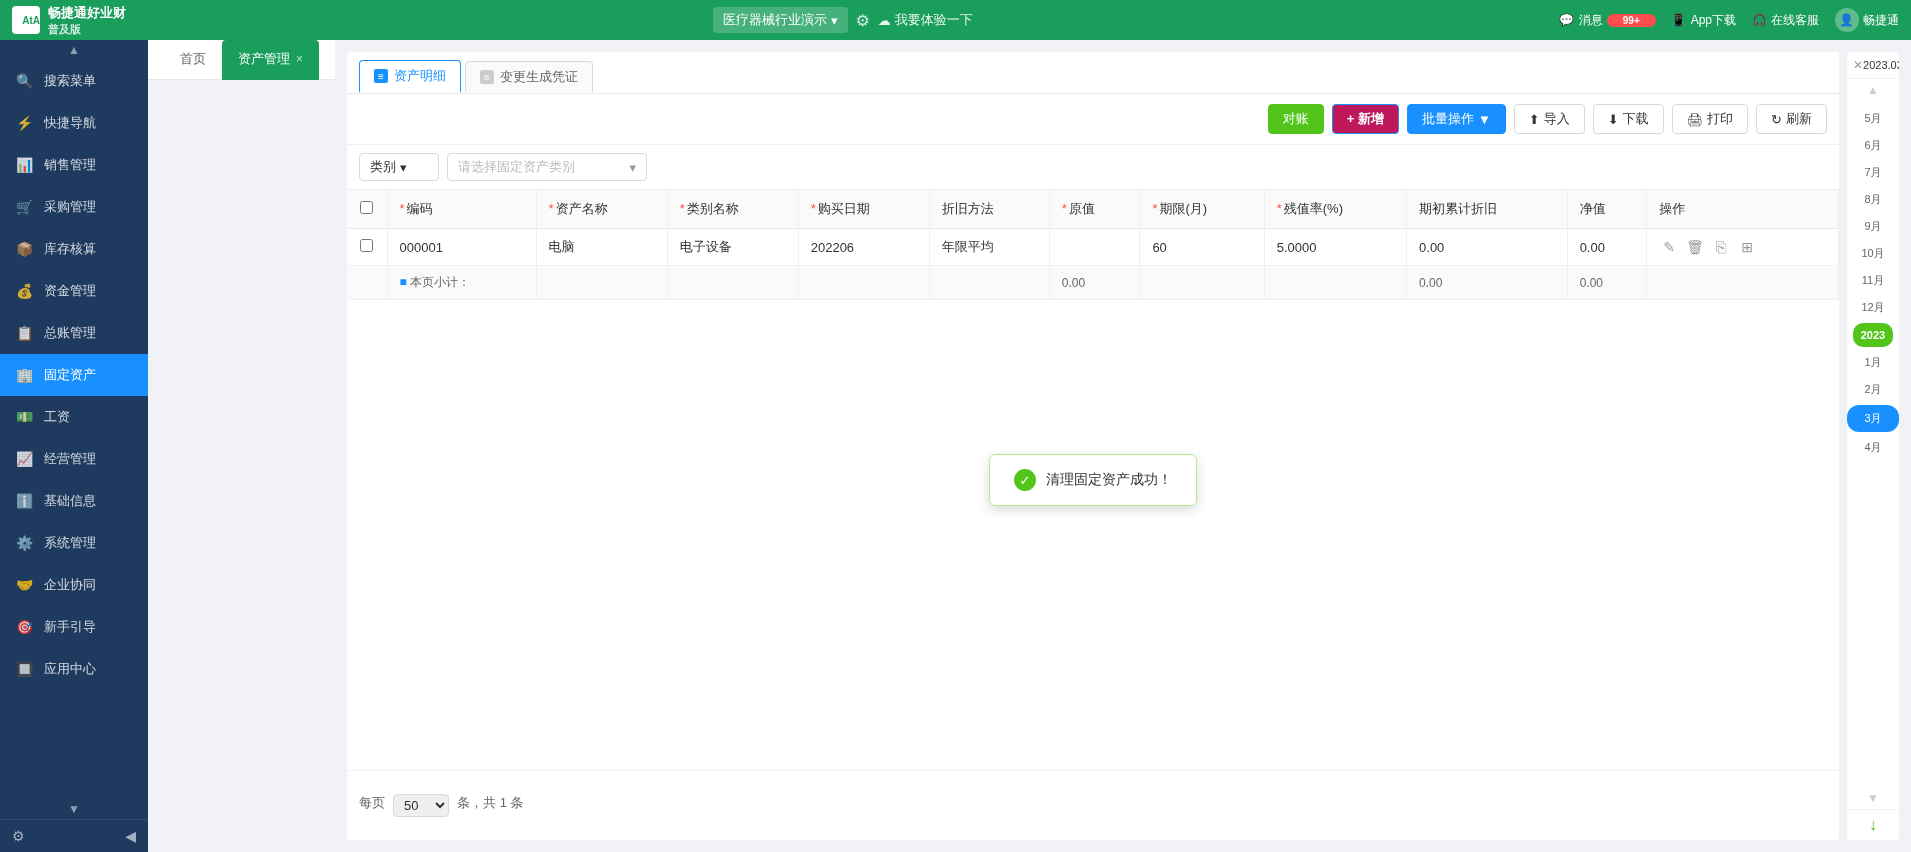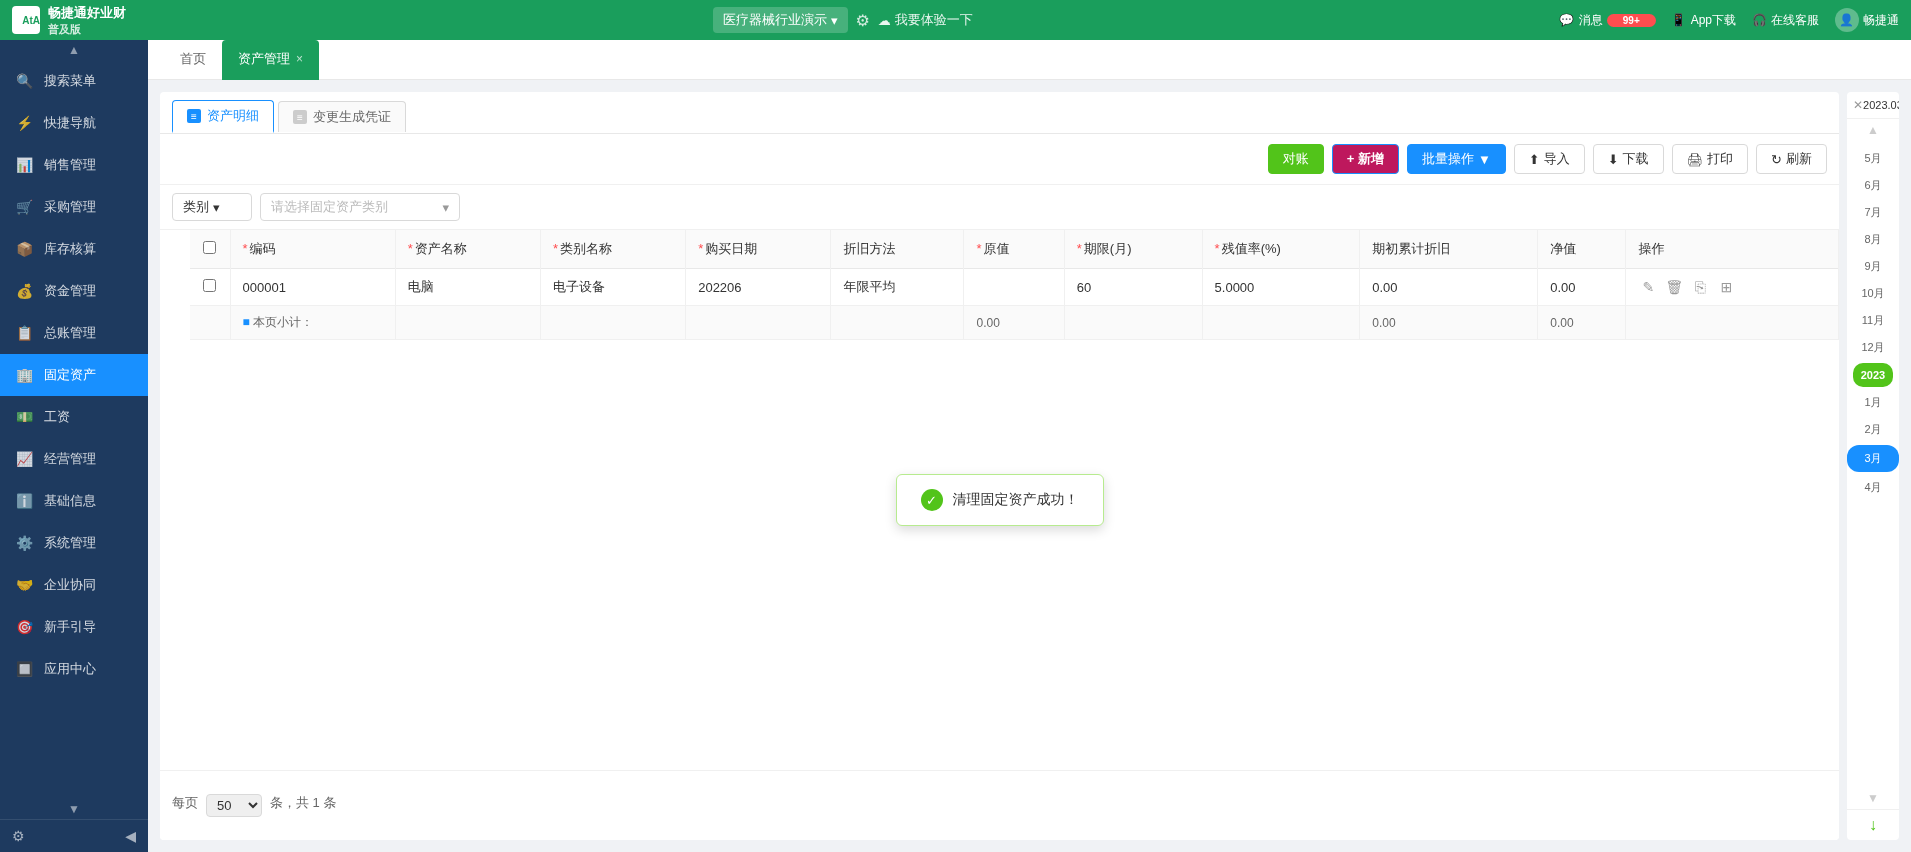--- a/index.html
+++ b/index.html
@@ -135,21 +135,21 @@
     .sidebar-bottom-icon {
       color: rgba(255,255,255,0.6);
       cursor: pointer;
       font-size: 14px;
     }
 
     
     .content-area {
       flex: 1;
       display: flex;
-      flex-direction: column;
+      flex-direction: row;
       overflow: hidden;
       background: #f0f2f5;
     }
 
     
     .tab-bar {
       display: flex;
       align-items: center;
       background: white;
       border-bottom: 1px solid #e8e8e8;
@@ -295,21 +295,20 @@
       color: #999;
       background: white;
       min-width: 200px;
       cursor: pointer;
     }
 
     
     .table-wrapper {
       flex: 1;
       overflow: auto;
-      padding-left: 30px;
     }
     table {
       width: 100%;
       border-collapse: collapse;
       font-size: 13px;
     }
     thead tr {
       background: #fafafa;
       border-bottom: 1px solid #e8e8e8;
     }

